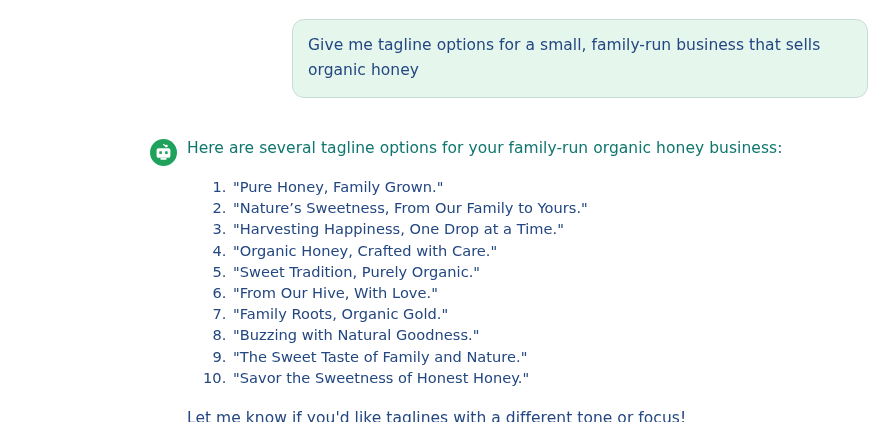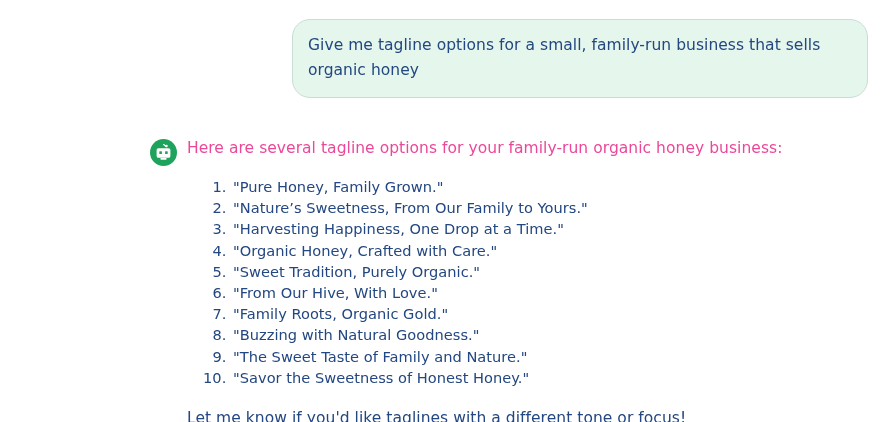--- a/index.html
+++ b/index.html
@@ -25,21 +25,21 @@
   .user-turn {
     display: flex;
     justify-content: flex-end;
     padding: 19px 21px 0 0;
   }
   .user-bubble {
     box-sizing: border-box;
     max-width: 576px;
     background: #e5f6ec;
     border: 1px solid #c8ded5;
-    border-radius: 18px;
+    border-radius: 12px;
     padding: 13px 16px 14px 15px;
     font-size: 15.5px;
     line-height: 25px;
     color: #234780;
     letter-spacing: 0.05px;
   }
 
   
   .assistant-turn {
     display: flex;
@@ -64,21 +64,21 @@
     display: block;
   }
   .assistant-body {
     margin-left: 10px;
     padding-top: 0px;
     max-width: 700px;
   }
   .intro-line {
     font-size: 15.5px;
     line-height: 21px;
-    color: #ec4899;
+    color: #0f766e;
     letter-spacing: 0.05px;
     margin: 0;
   }
   ol.tagline-list {
     margin: 17px 0 0 0;
     padding: 0 0 0 44px;
     list-style-position: outside;
     list-style-type: decimal;
   }
   ol.tagline-list li {

